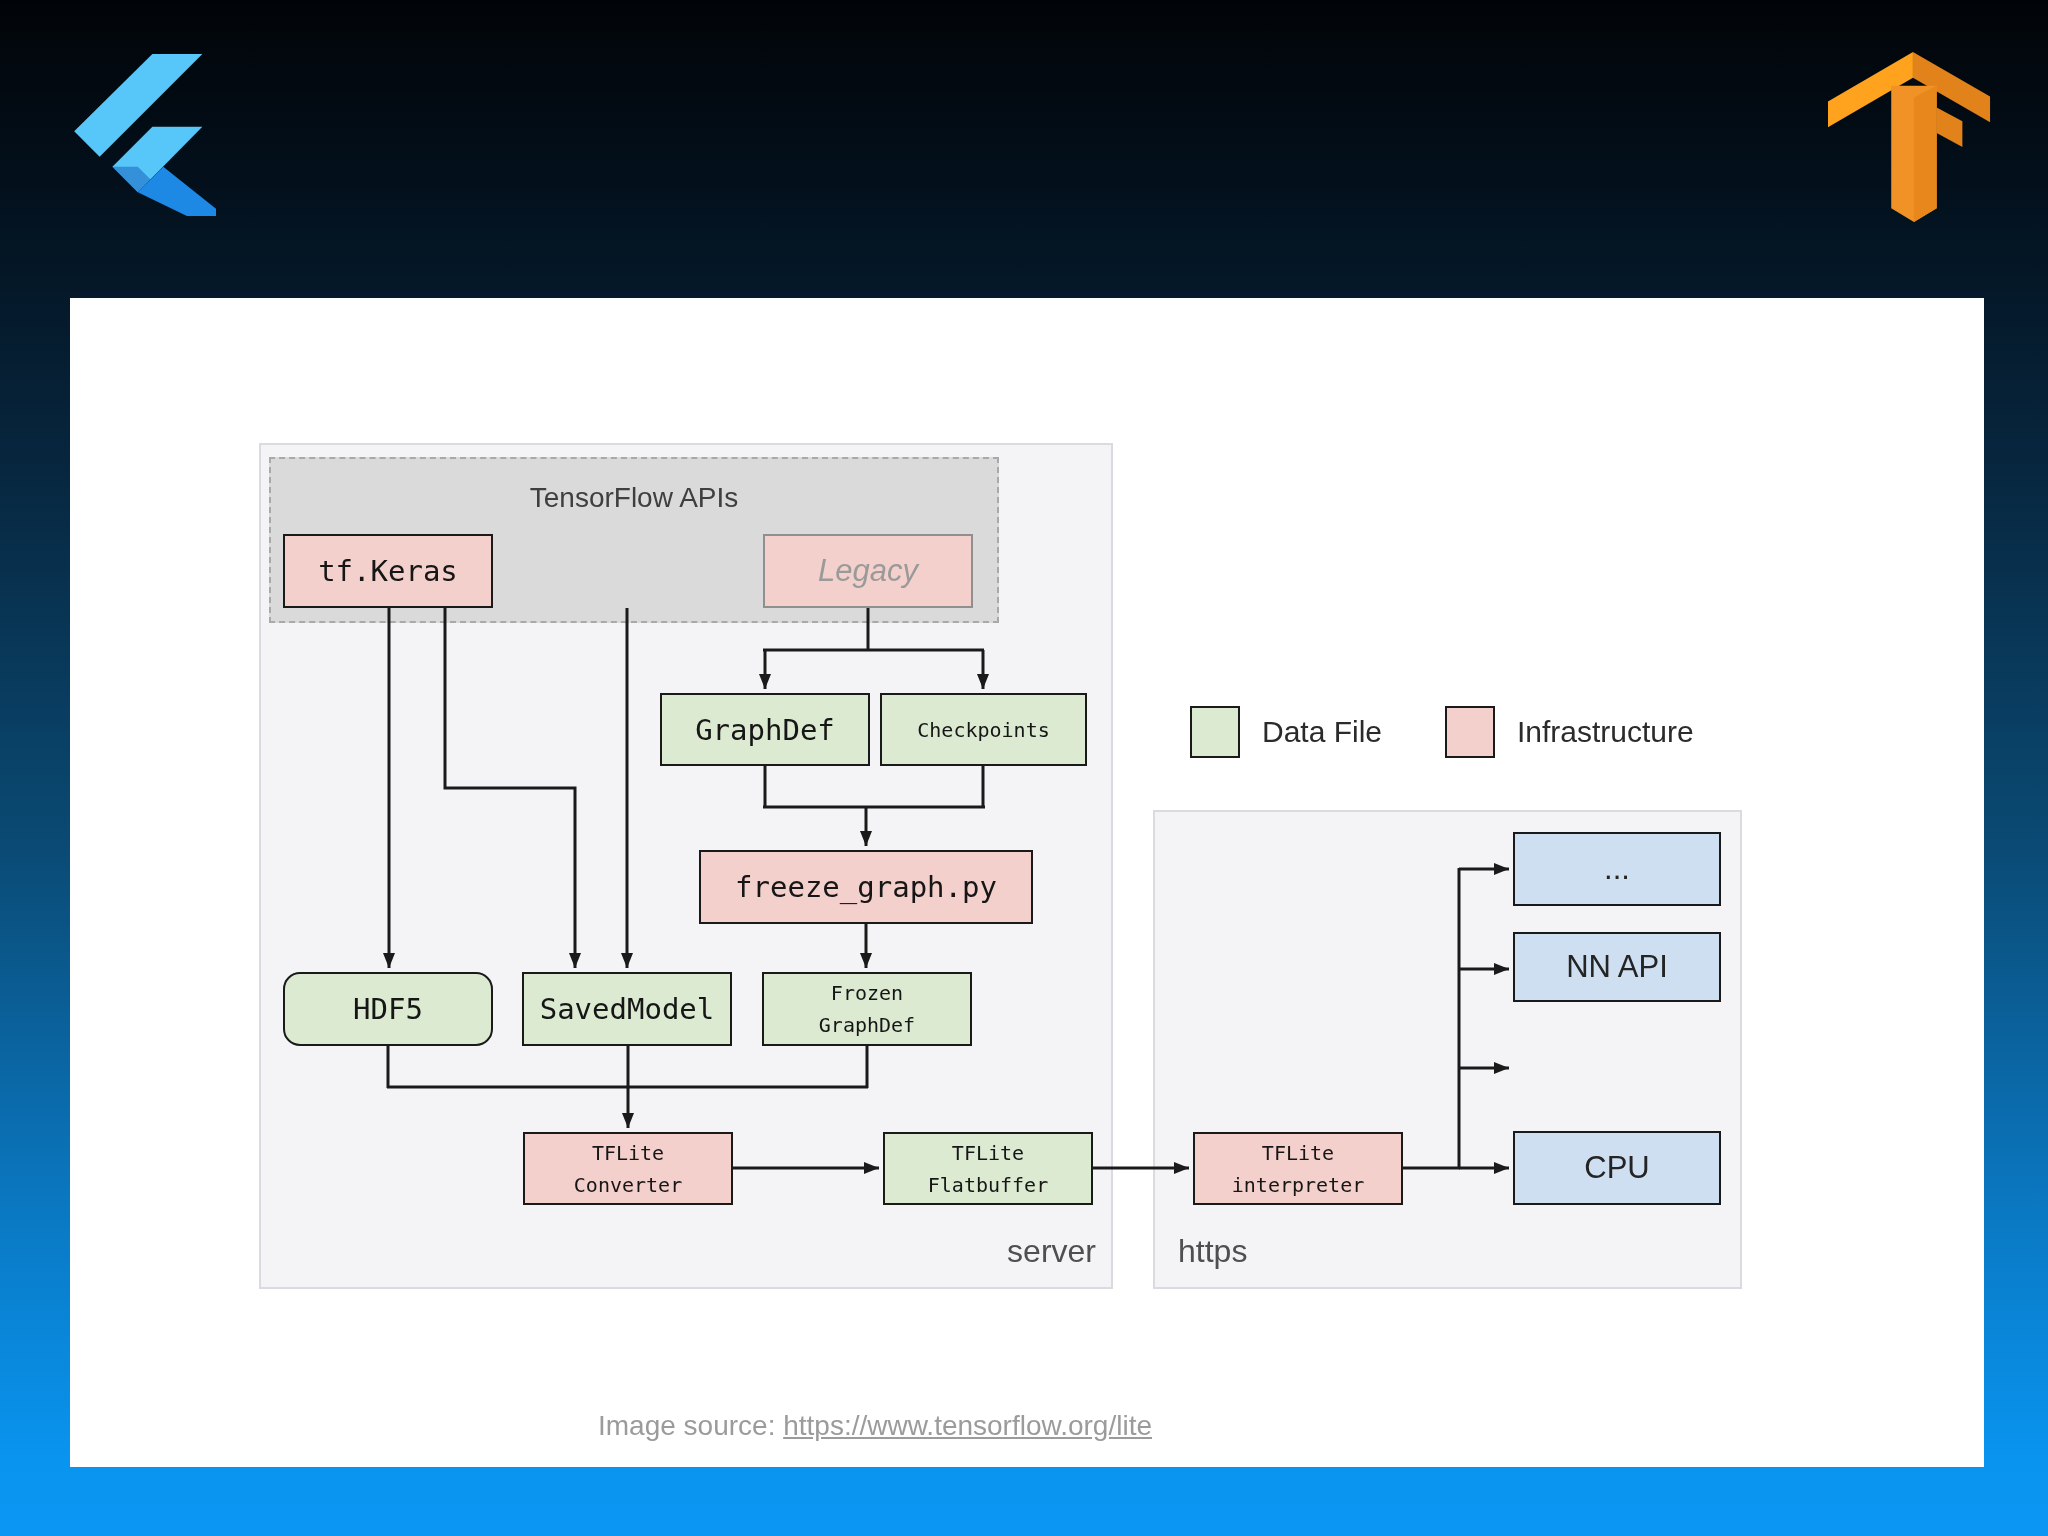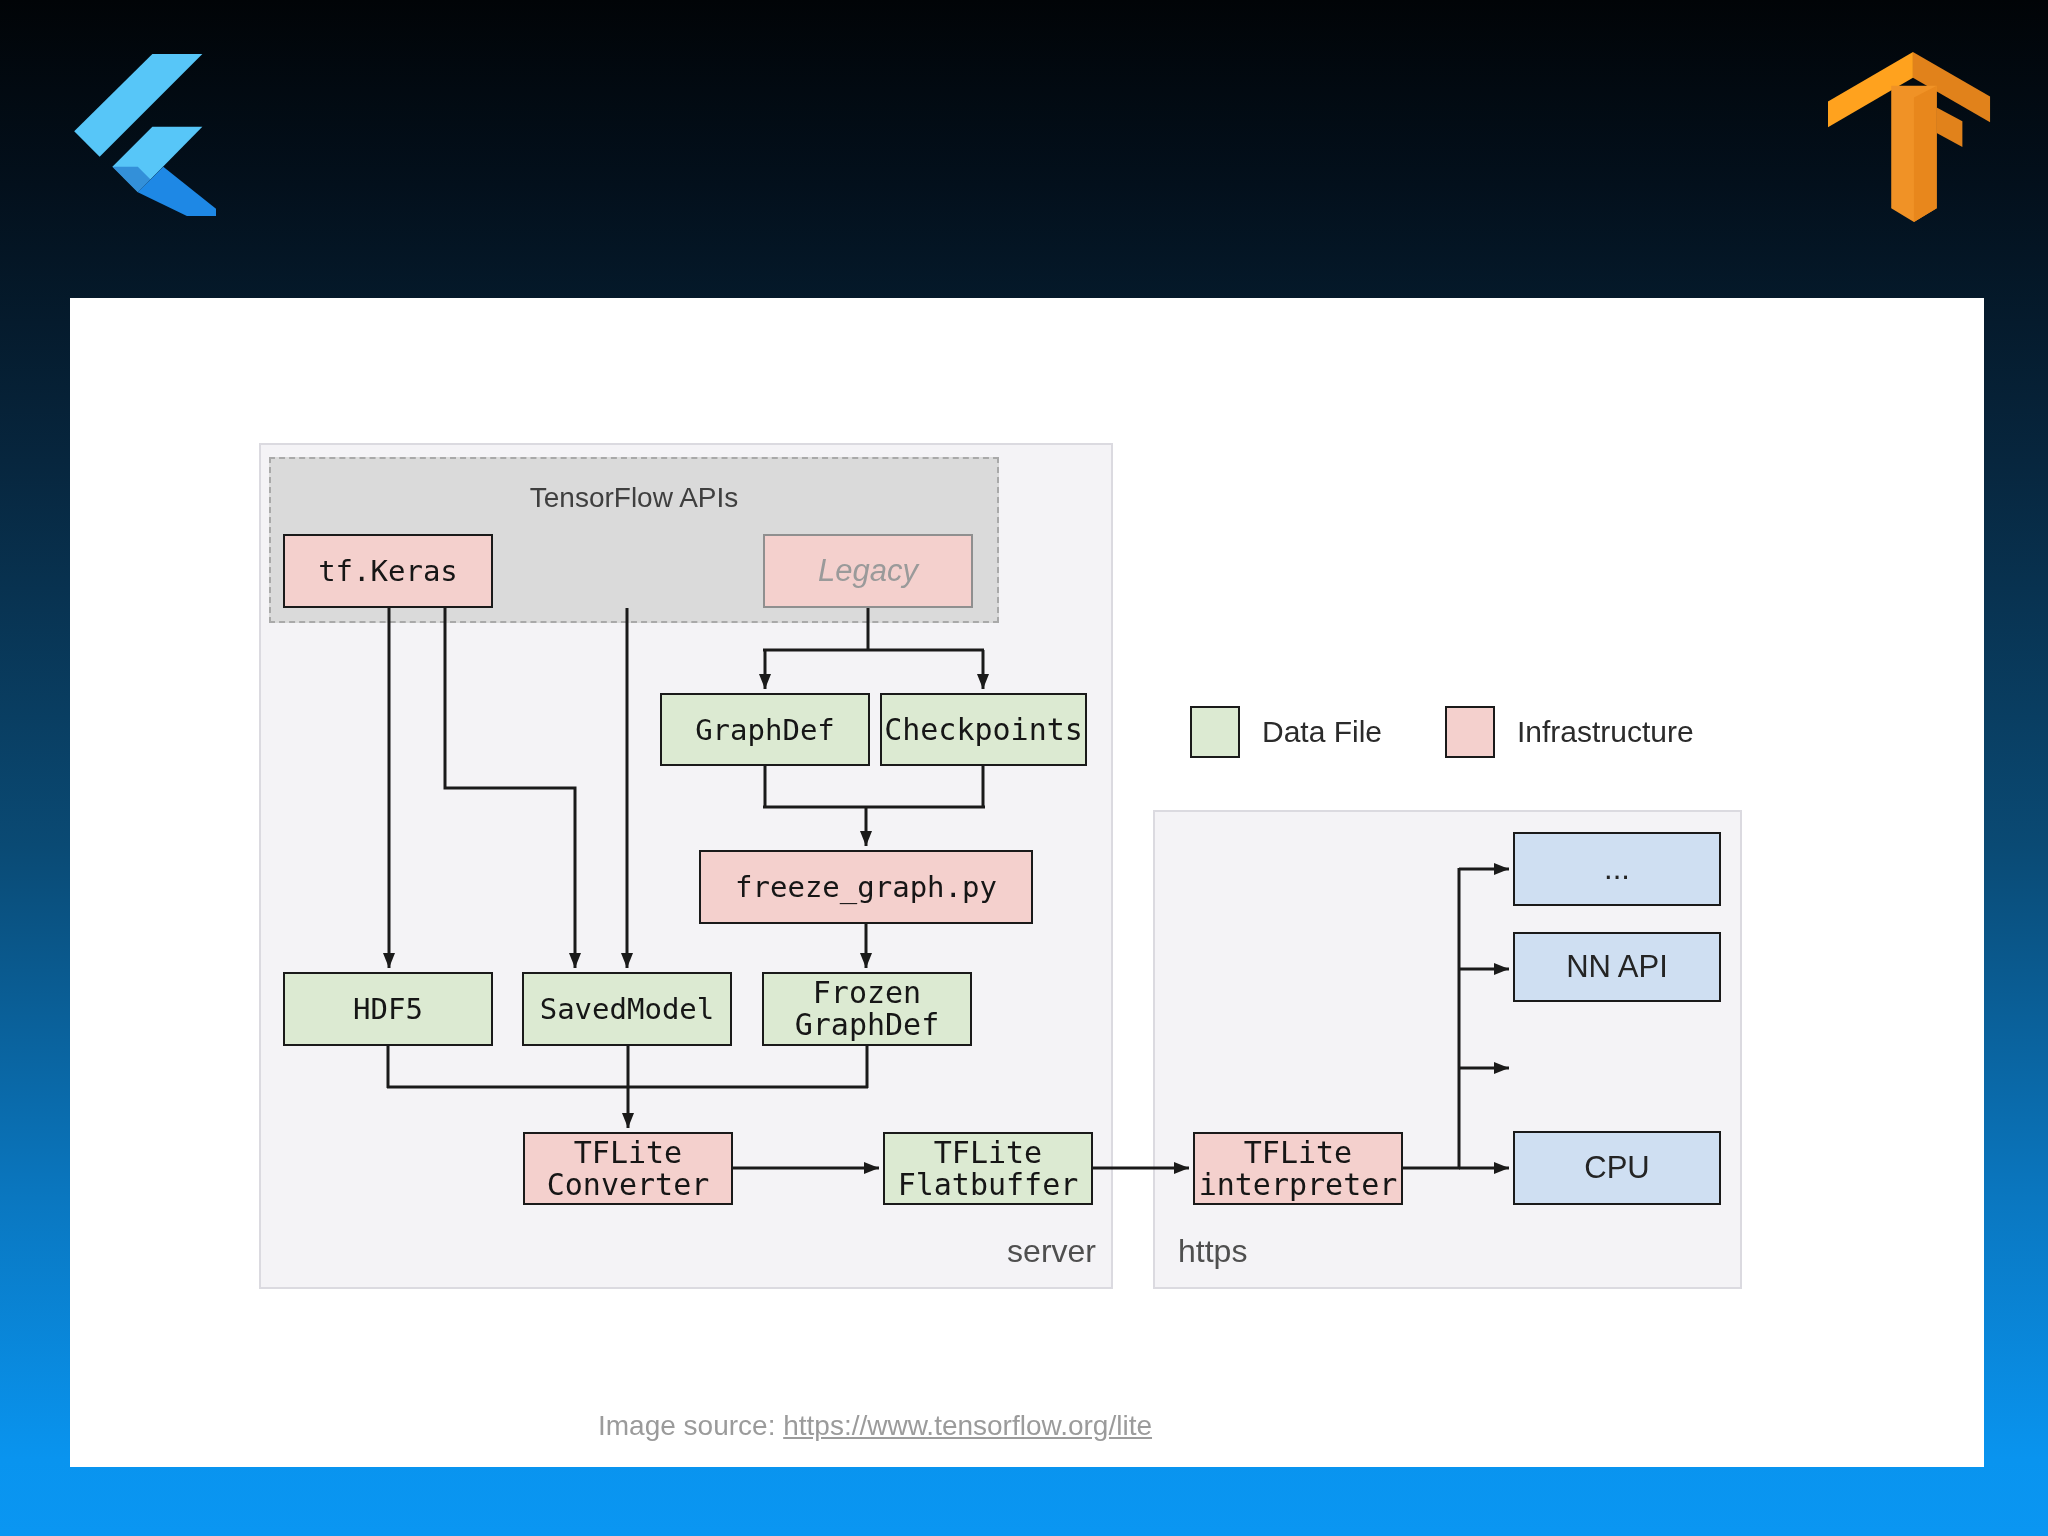--- a/index.html
+++ b/index.html
@@ -14,21 +14,21 @@
   .apis-title{position:absolute;text-align:center;font-size:28px;color:#3f3f3f;}
   .node{position:absolute;display:flex;align-items:center;justify-content:center;
     border:2.5px solid #1a1a1a;box-sizing:border-box;text-align:center;
     font-family:"DejaVu Sans Mono",monospace;font-size:29px;line-height:34px;
     color:#161616;white-space:pre-line;}
   .green{background:#dcead2;}
   .pink{background:#f4d0cd;}
   .blue{background:#cfdff2;font-family:"Liberation Sans",sans-serif;font-size:31px;color:#242424;}
   .legacy-node{border-color:#8f8f8f;color:#9a9a9a;font-style:italic;
     font-family:"Liberation Sans",sans-serif;font-size:31px;}
-  .small-mono{font-size:30px;line-height:32px;}
+  .small-mono{font-size:20px;line-height:32px;}
   .region-label{position:absolute;font-size:32px;color:#4f4f4f;}
   .legend-swatch{position:absolute;width:50px;height:52px;border:2.5px solid #1a1a1a;box-sizing:border-box;}
   .legend-label{position:absolute;height:52px;line-height:52px;font-size:30px;color:#2b2b2b;}
   .wires{position:absolute;left:0;top:0;pointer-events:none;}
   .footer{position:absolute;left:70px;top:1410px;width:1610px;text-align:center;
     font-size:28px;color:#9b9b9b;}
   .footer a{color:#9b9b9b;text-decoration:underline;}
   .logo{position:absolute;}
 </style>
 </head>
@@ -96,21 +96,21 @@
   </svg>
 
   <div class="node pink" style="left:283px;top:534px;width:210px;height:74px;">tf.Keras</div>
   <div class="node pink legacy-node" style="left:763px;top:534px;width:210px;height:74px;">Legacy</div>
 
   <div class="node green" style="left:660px;top:693px;width:210px;height:73px;">GraphDef</div>
   <div class="node green small-mono" style="left:880px;top:693px;width:207px;height:73px;">Checkpoints</div>
 
   <div class="node pink" style="left:699px;top:850px;width:334px;height:74px;">freeze_graph.py</div>
 
-  <div class="node green" style="left:283px;top:972px;width:210px;height:74px;">HDF5</div>
+  <div class="node green" style="left:283px;top:972px;width:210px;height:74px;border-radius:17px;">HDF5</div>
   <div class="node green" style="left:522px;top:972px;width:210px;height:74px;">SavedModel</div>
   <div class="node green small-mono" style="left:762px;top:972px;width:210px;height:74px;">Frozen
 GraphDef</div>
 
   <div class="node pink small-mono" style="left:523px;top:1132px;width:210px;height:73px;">TFLite
 Converter</div>
   <div class="node green small-mono" style="left:883px;top:1132px;width:210px;height:73px;">TFLite
 Flatbuffer</div>
   <div class="node pink small-mono" style="left:1193px;top:1132px;width:210px;height:73px;">TFLite
 interpreter</div>

